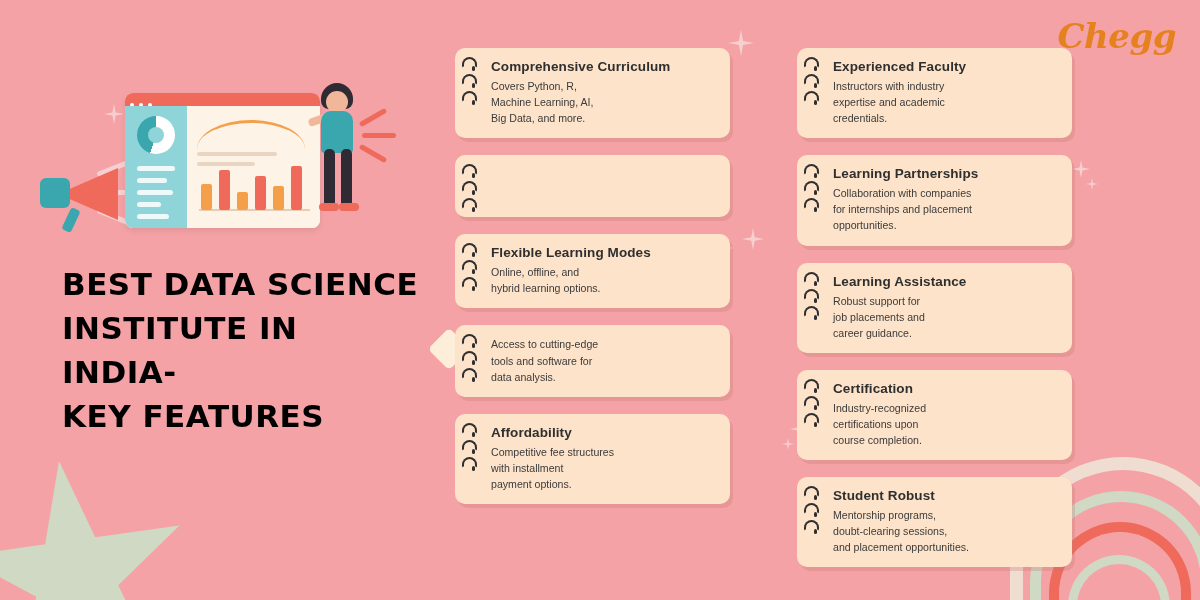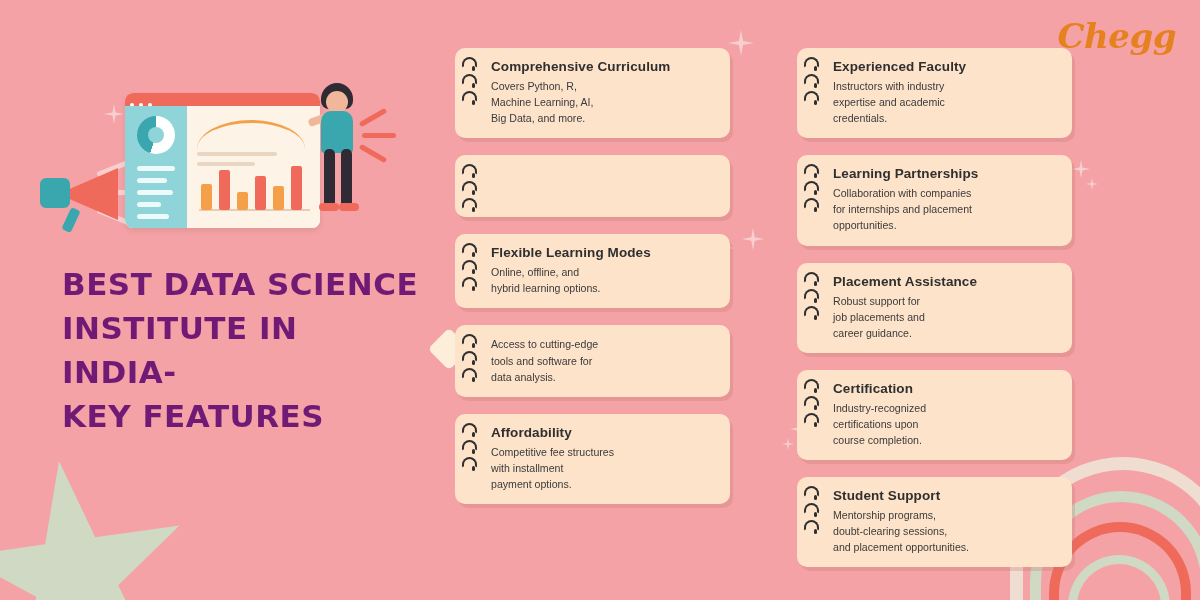--- a/index.html
+++ b/index.html
@@ -192,21 +192,21 @@
   
   .headline {
     position: absolute;
     left: 62px;
     top: 262px;
     width: 360px;
     font-family: "DejaVu Sans", sans-serif;
     font-weight: bold;
     font-size: 31px;
     line-height: 1.42;
-    color: #701a75;
+    color: #000000;
     letter-spacing: 0.5px;
   }
 
   
   .col {
     position: absolute;
     top: 48px;
     width: 275px;
   }
   .col-left { left: 455px; }
@@ -419,21 +419,21 @@
       <div class="card-body">Collaboration with companies
 for internships and placement
 opportunities.</div>
     </div>
     <div class="card">
       <div class="hooks">
           <div class="hook"></div>
           <div class="hook"></div>
           <div class="hook"></div>
         </div>
-      <div class="card-title">Placement Assistance</div>
+      <div class="card-title">Learning Assistance</div>
       <div class="card-body">Robust support for
 job placements and
 career guidance.</div>
     </div>
     <div class="card">
       <div class="hooks">
           <div class="hook"></div>
           <div class="hook"></div>
           <div class="hook"></div>
         </div>
@@ -441,20 +441,20 @@
       <div class="card-body">Industry-recognized
 certifications upon
 course completion.</div>
     </div>
     <div class="card">
       <div class="hooks">
           <div class="hook"></div>
           <div class="hook"></div>
           <div class="hook"></div>
         </div>
-      <div class="card-title">Student Support</div>
+      <div class="card-title">Student Robust</div>
       <div class="card-body">Mentorship programs,
 doubt-clearing sessions,
 and placement opportunities.</div>
     </div>
   </div>
 
 </div>
 
 </body></html>

